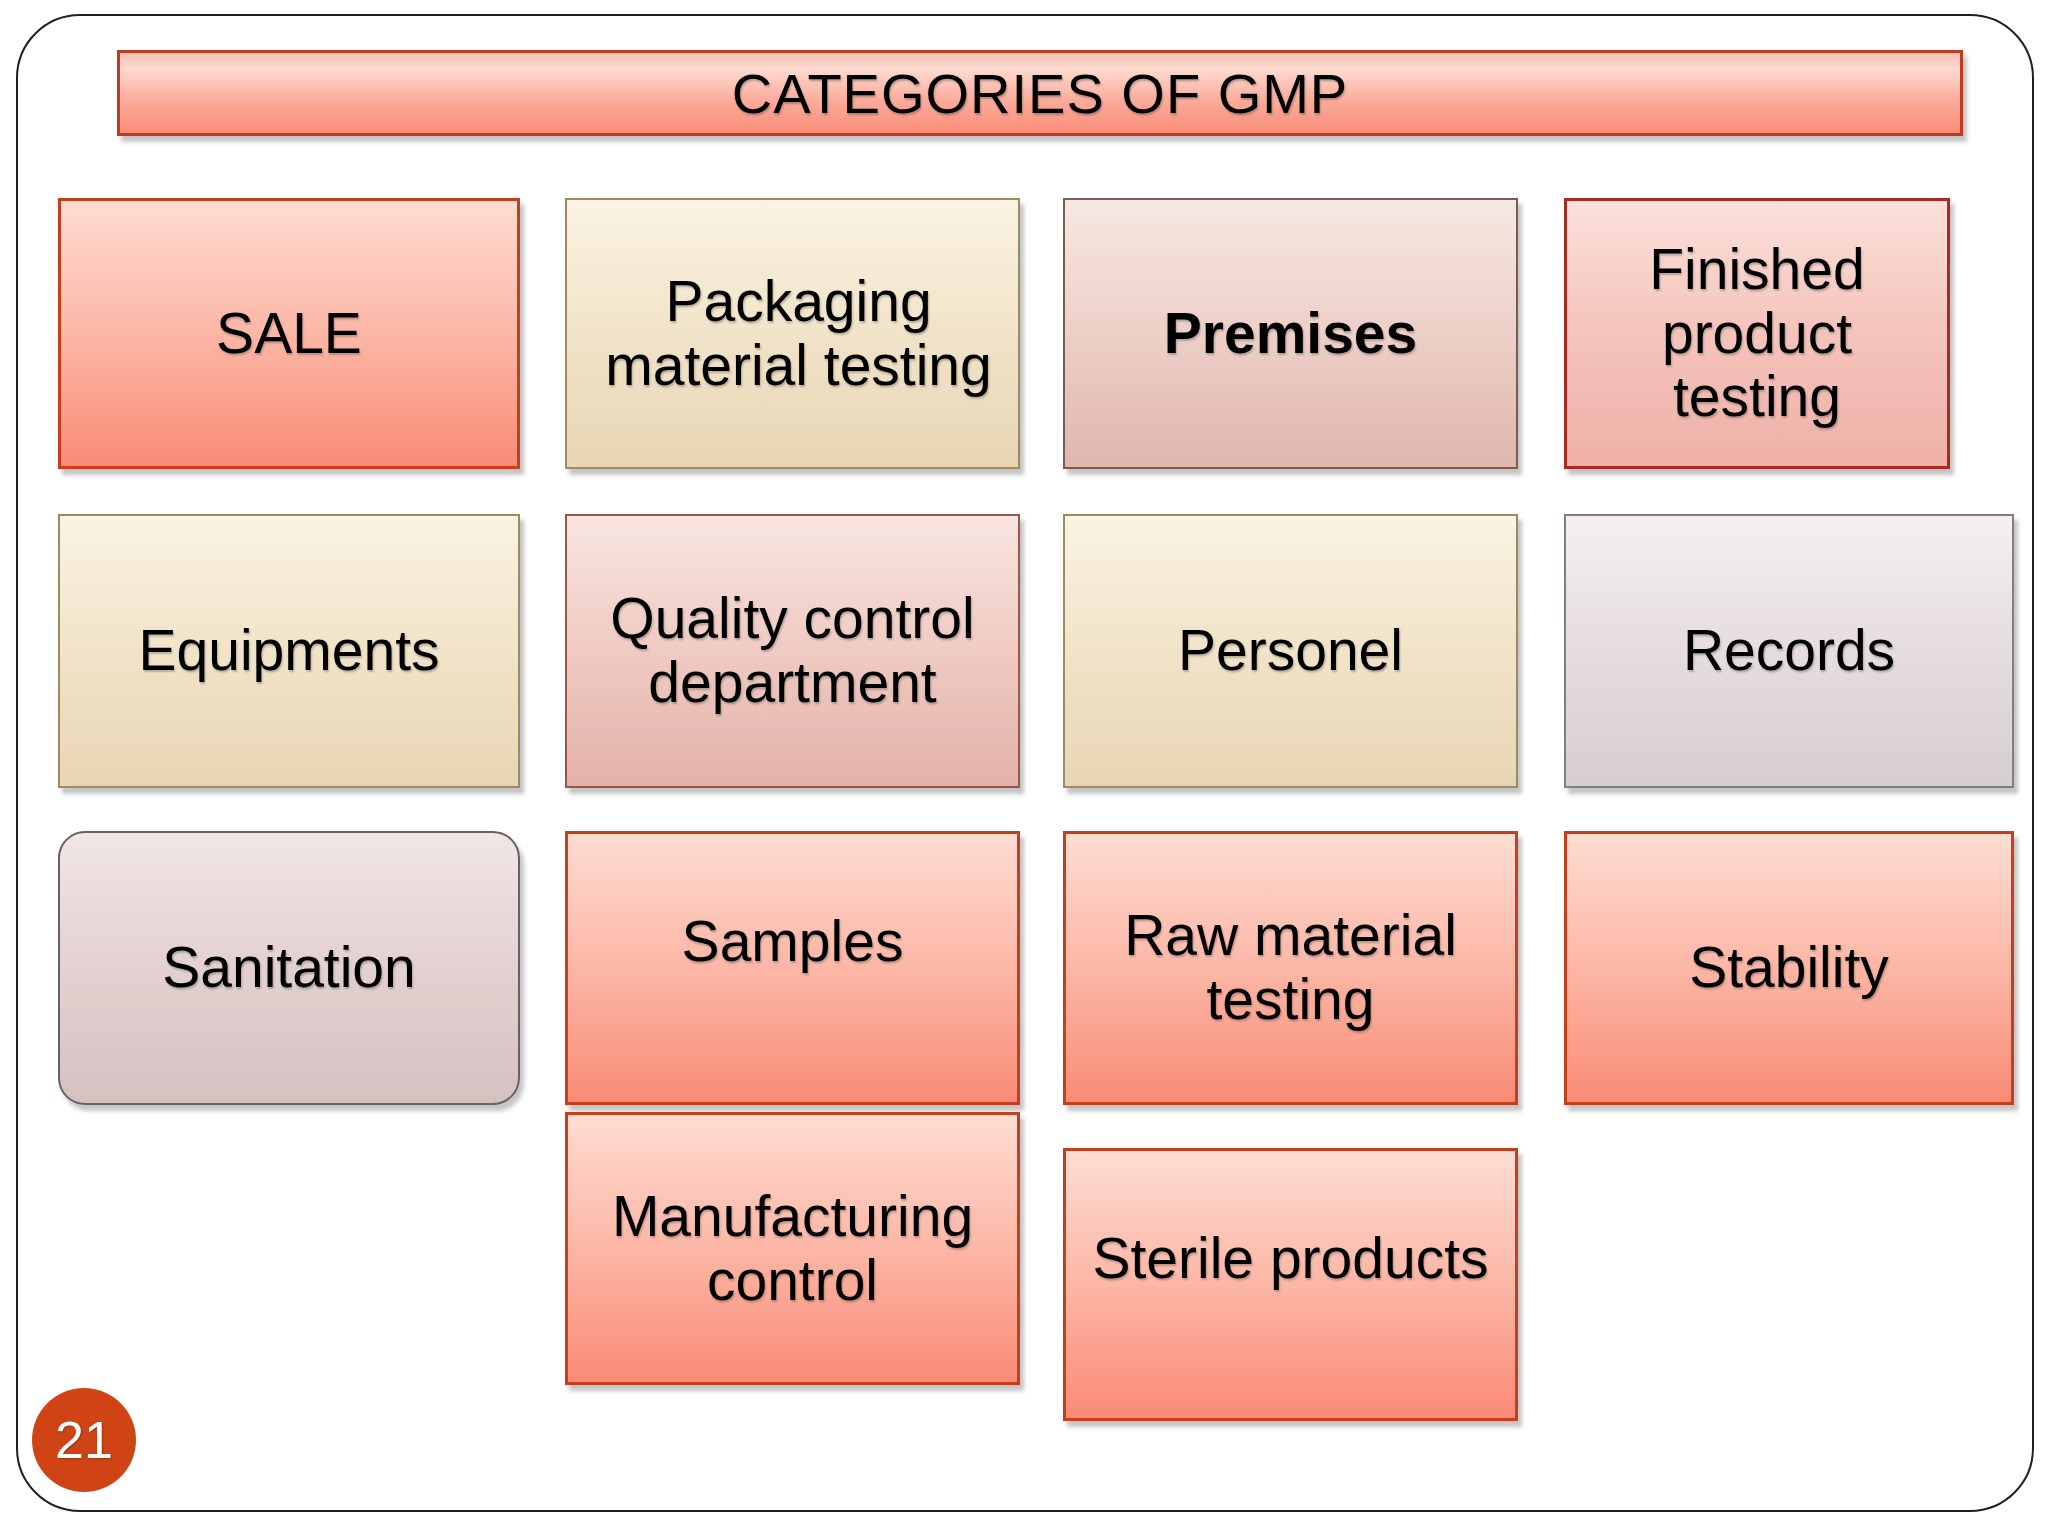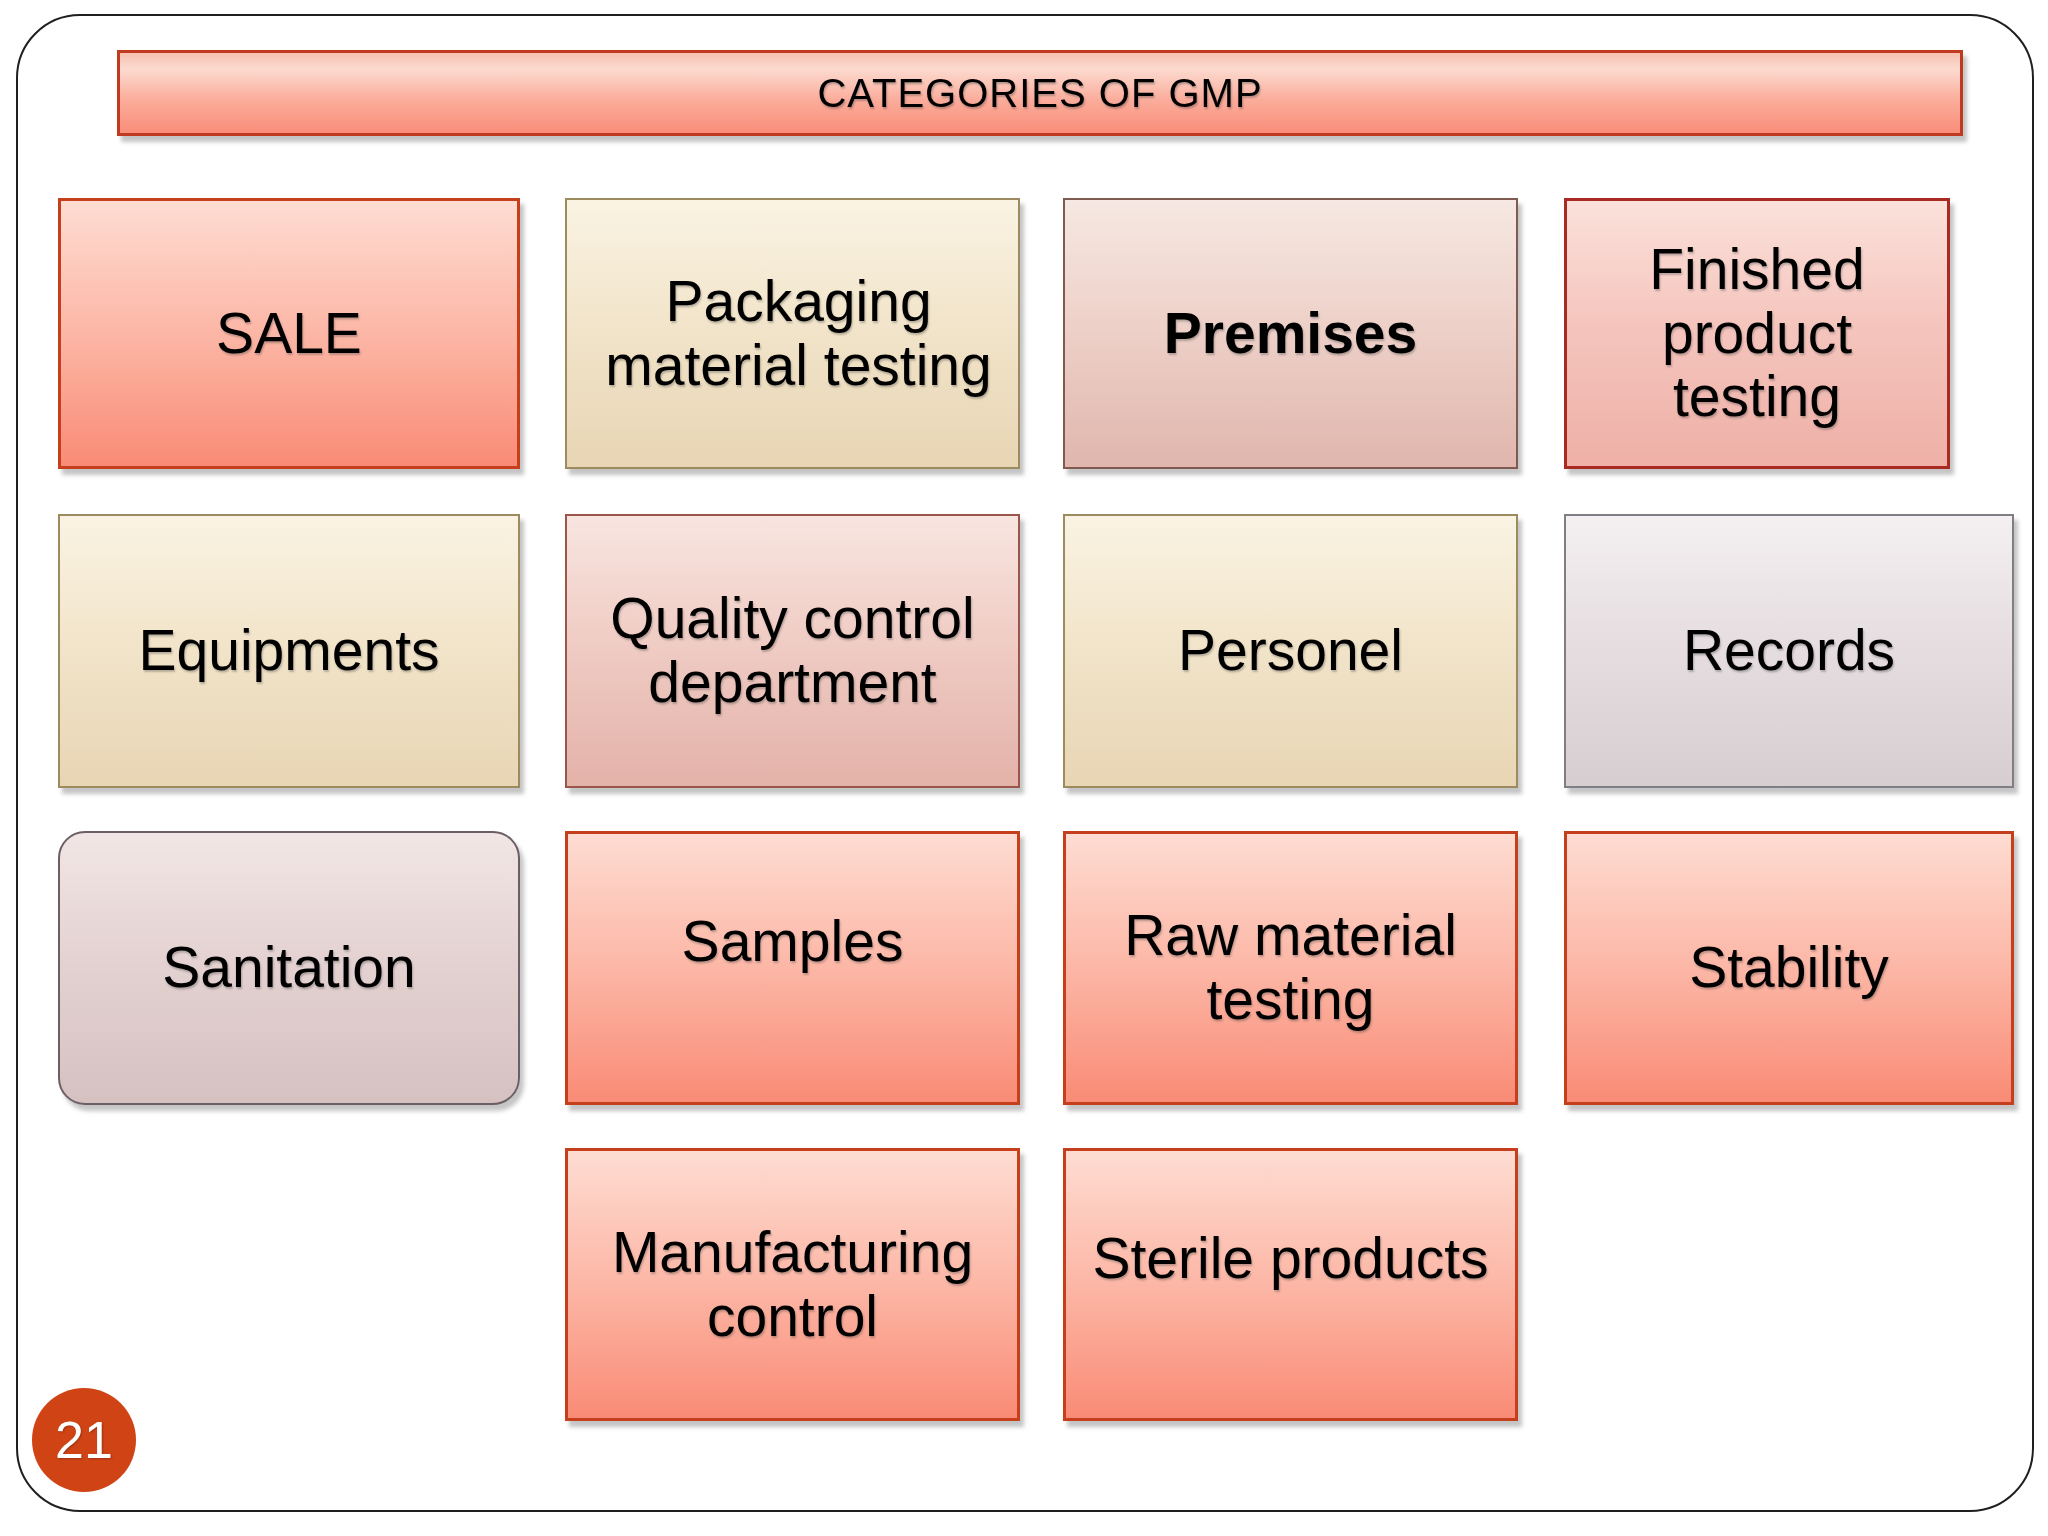--- a/index.html
+++ b/index.html
@@ -34,21 +34,21 @@
     width: 1846px;
     height: 86px;
     box-sizing: border-box;
     border-style: solid;
     display: flex;
     align-items: center;
     justify-content: center;
     box-shadow: 4px 6px 4px rgba(90, 90, 90, 0.35);
   }
   .title-banner span {
-    font-size: 40px;
+    font-size: 56px;
     color: #000000;
     letter-spacing: 1px;
     text-shadow: 1px 2px 2px rgba(60, 60, 60, 0.35);
     white-space: nowrap;
   }
   .category-box {
     position: absolute;
     box-sizing: border-box;
     border-style: solid;
     display: flex;
@@ -126,21 +126,21 @@
       </div>
       <div class="category-box text-high" style="left: 565px; top: 831px; width: 455px; height: 274px; background: linear-gradient(rgb(254, 220, 210) 0%, rgb(252, 181, 164) 52%, rgb(249, 139, 118) 100%); border-color: rgb(198, 63, 29); border-width: 3px;">
         <span>Samples</span>
       </div>
       <div class="category-box" style="left: 1063px; top: 831px; width: 455px; height: 274px; background: linear-gradient(rgb(254, 220, 210) 0%, rgb(252, 181, 164) 52%, rgb(249, 139, 118) 100%); border-color: rgb(198, 63, 29); border-width: 3px;">
         <span>Raw material testing</span>
       </div>
       <div class="category-box" style="left: 1564px; top: 831px; width: 450px; height: 274px; background: linear-gradient(rgb(254, 220, 210) 0%, rgb(252, 181, 164) 52%, rgb(249, 139, 118) 100%); border-color: rgb(198, 63, 29); border-width: 3px;">
         <span>Stability</span>
       </div>
-      <div class="category-box" style="left: 565px; top: 1148px; width: 455px; height: 273px; background: linear-gradient(rgb(254, 220, 210) 0%, rgb(252, 181, 164) 52%, rgb(249, 139, 118) 100%); border-color: rgb(198, 63, 29); border-width: 3px;">
+      <div class="category-box" style="left: 565px; top: 1112px; width: 455px; height: 273px; background: linear-gradient(rgb(254, 220, 210) 0%, rgb(252, 181, 164) 52%, rgb(249, 139, 118) 100%); border-color: rgb(198, 63, 29); border-width: 3px;">
         <span>Manufacturing control</span>
       </div>
       <div class="category-box text-high" style="left: 1063px; top: 1148px; width: 455px; height: 273px; background: linear-gradient(rgb(254, 220, 210) 0%, rgb(252, 181, 164) 52%, rgb(249, 139, 118) 100%); border-color: rgb(198, 63, 29); border-width: 3px;">
         <span>Sterile products</span>
       </div>
     </div>
 
   <div class="page-badge" id="page-badge" style="background: rgb(208, 67, 21);">
     <span>21</span>
   </div>

